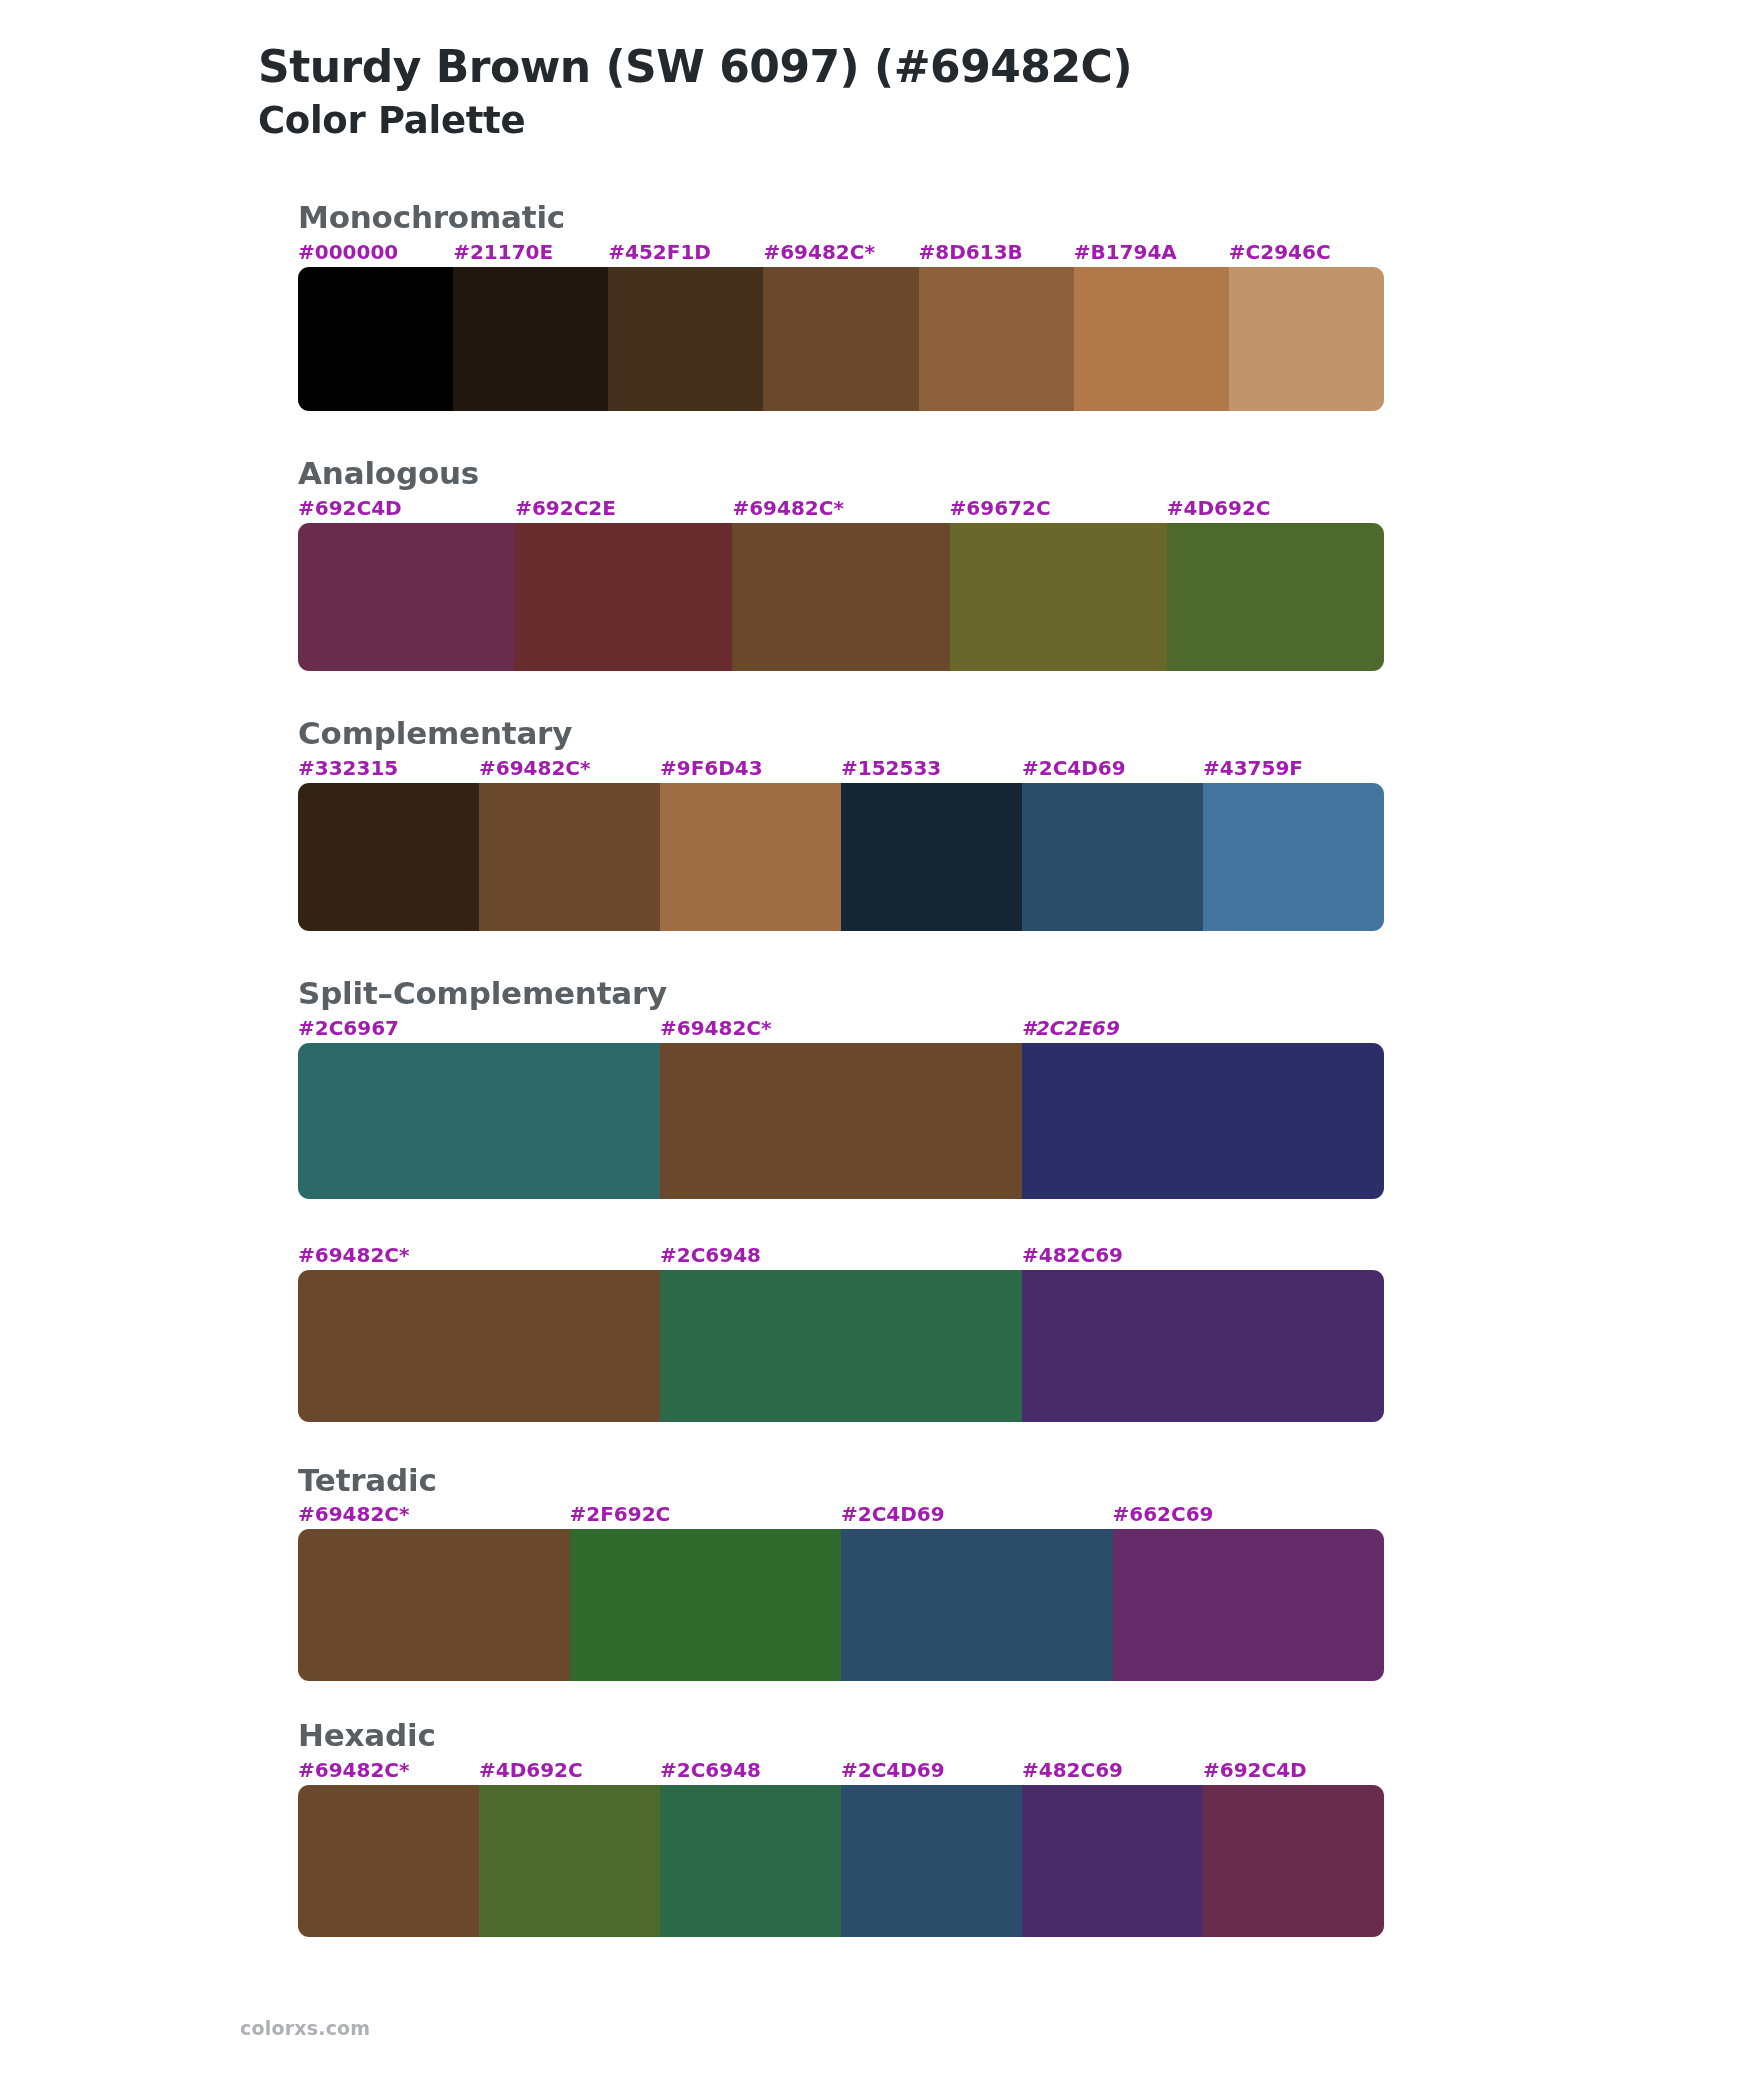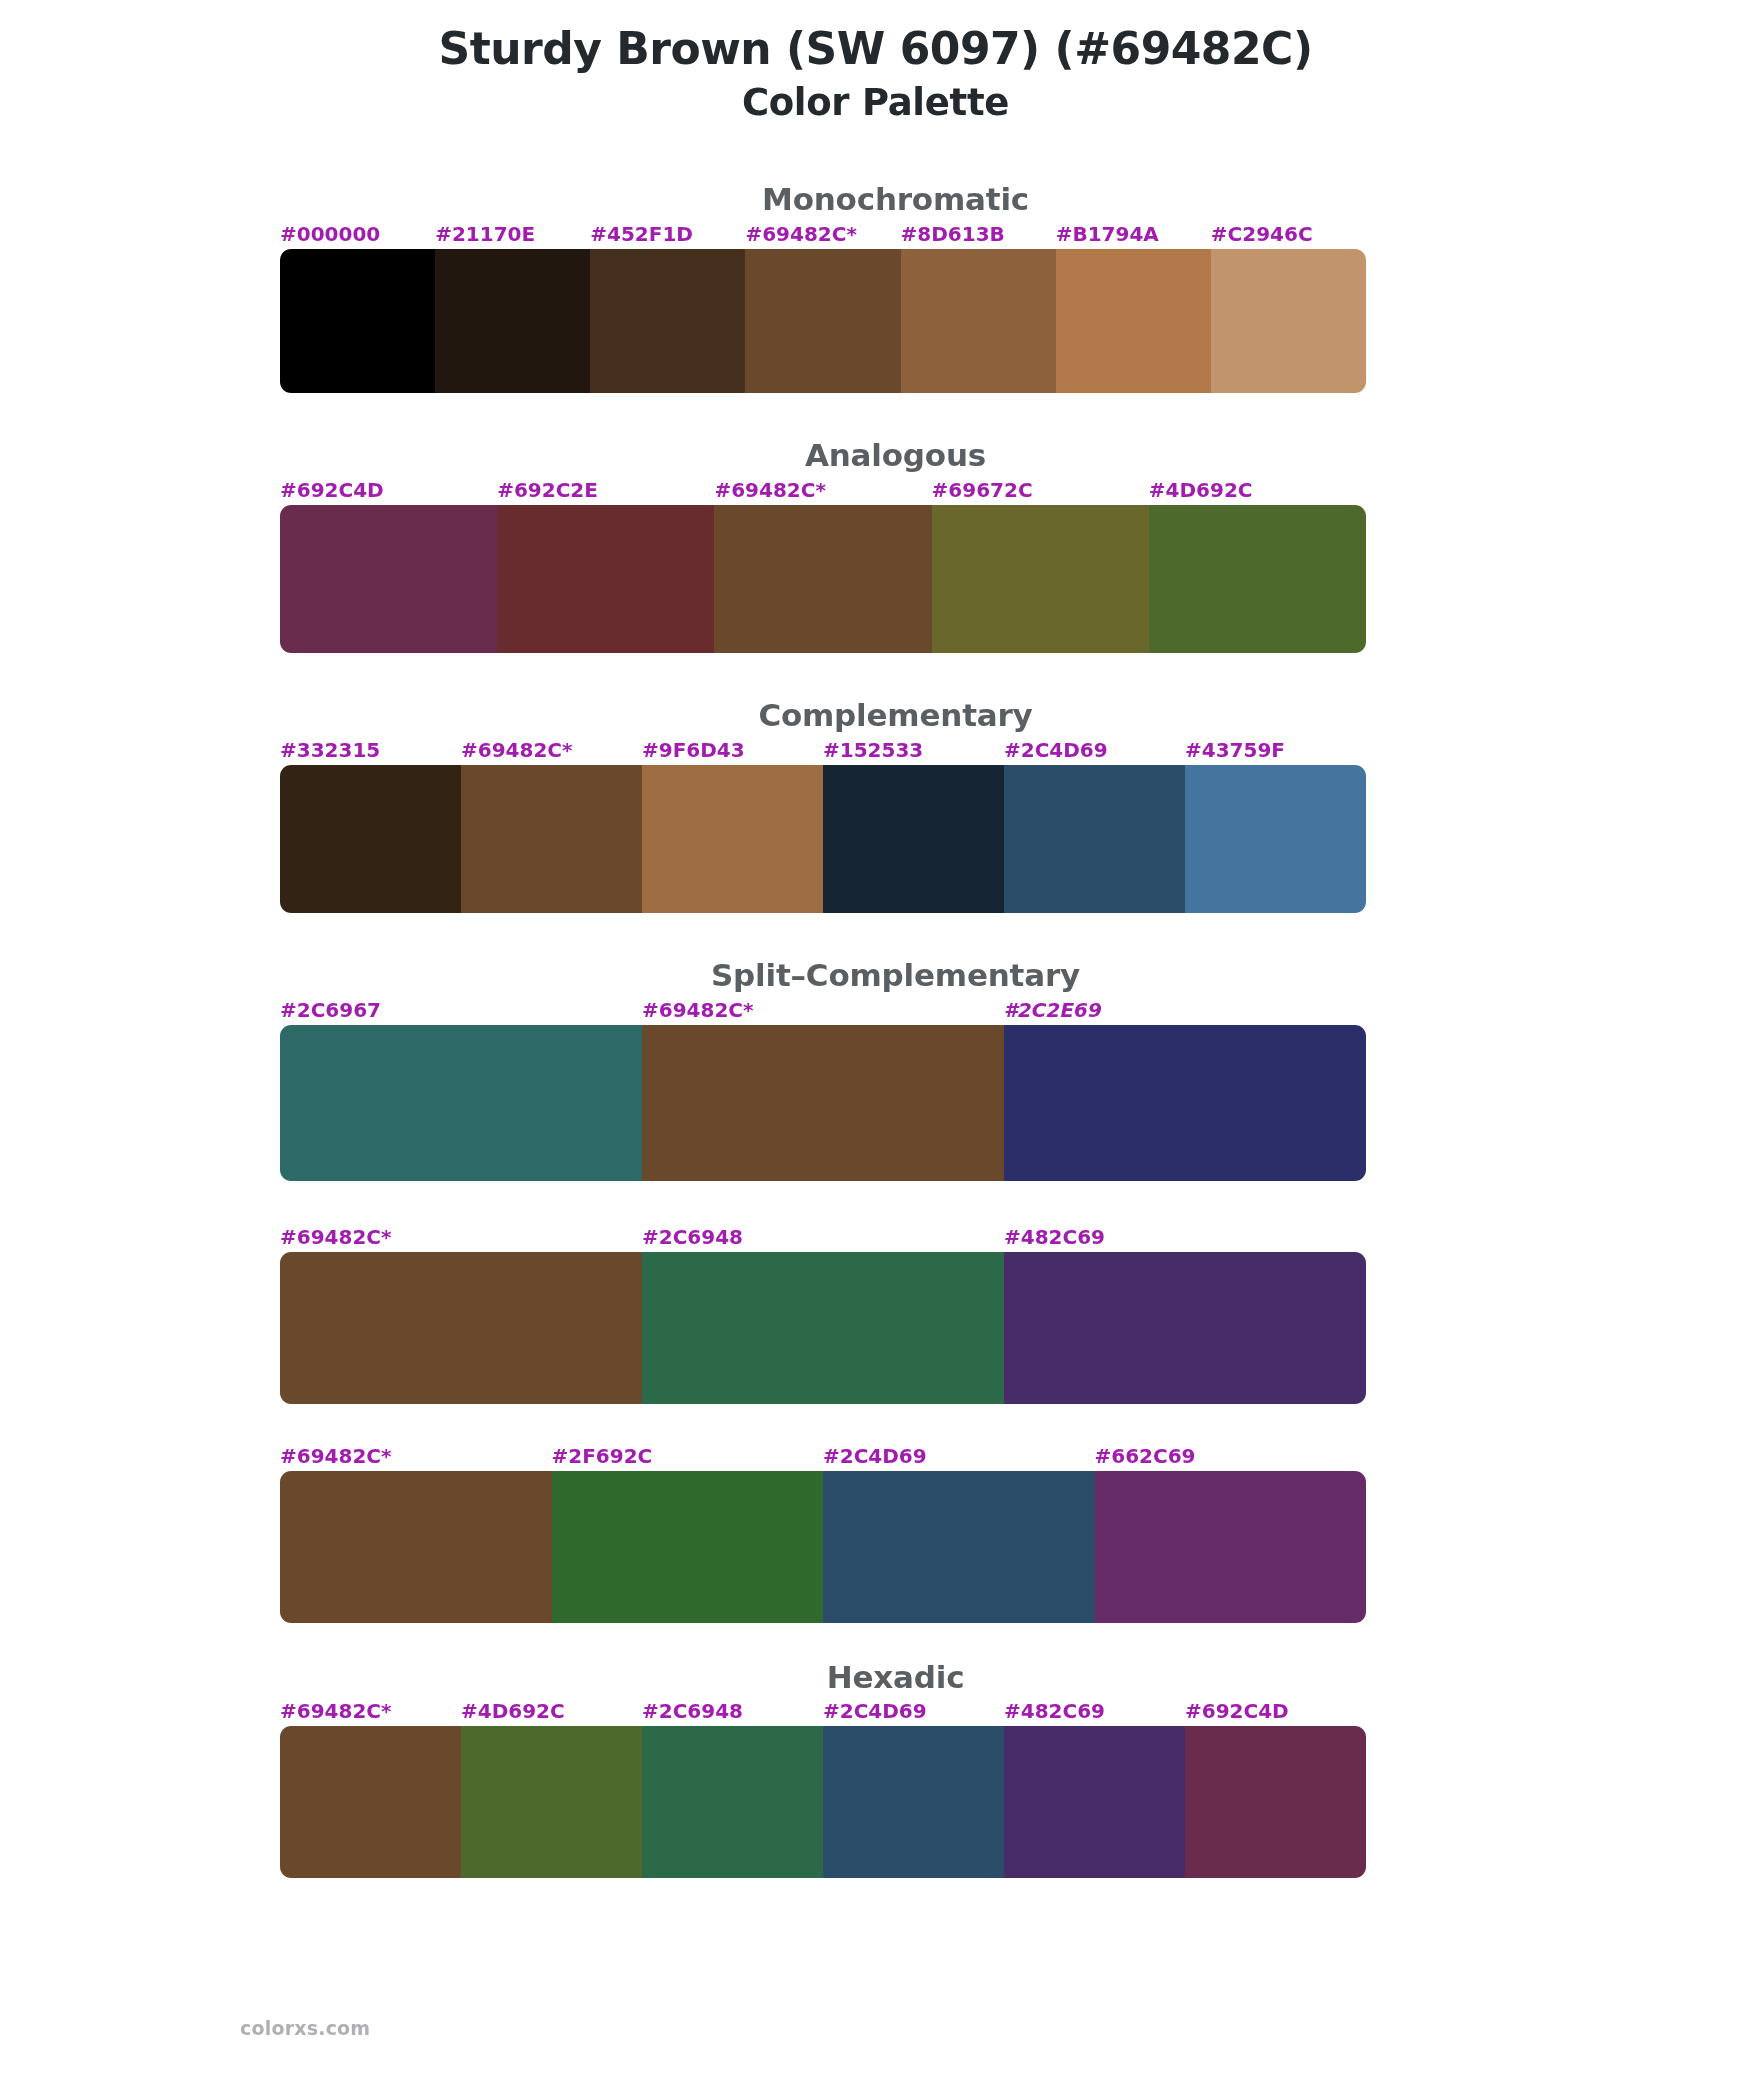--- a/index.html
+++ b/index.html
@@ -12,23 +12,22 @@
   body {
     width: 1757px;
     height: 2077px;
     font-family: "Liberation Sans", sans-serif;
     position: relative;
     overflow: hidden;
   }
   .page {
     width: 1511px;
     height: 2077px;
-    padding: 0;
-    position: relative;
-    text-align: center;
+    padding: 18px;
+    position: relative;
   }
   .header {
     padding: 24px 0 0 240px;
   }
   h1.title {
     font-family: "DejaVu Sans", sans-serif;
     font-size: 44px;
     line-height: 1.15;
     font-weight: bold;
     color: #24292e;
@@ -205,20 +204,21 @@
           <span class="swatch-label" style="left: 66.6667%;">#482C69</span>
         </div>
         <div class="swatch-row row-triadic">
           <div class="swatch" title="#69482C*" style="background: rgb(105, 72, 44); width: 33.3333%;"></div>
           <div class="swatch" title="#2C6948" style="background: rgb(44, 105, 72); width: 33.3333%;"></div>
           <div class="swatch" title="#482C69" style="background: rgb(72, 44, 105); width: 33.3333%;"></div>
         </div>
         <div class="spacer-triadic"></div>
       </div>
       <div class="section">
+        <div class="section-title">Tetradic</div>
         <div class="swatch-labels">
           <span class="swatch-label" style="left: 0%;">#69482C*</span>
           <span class="swatch-label" style="left: 25%;">#2F692C</span>
           <span class="swatch-label" style="left: 50%;">#2C4D69</span>
           <span class="swatch-label" style="left: 75%;">#662C69</span>
         </div>
         <div class="swatch-row row-tetradic">
           <div class="swatch" title="#69482C*" style="background: rgb(105, 72, 44); width: 25%;"></div>
           <div class="swatch" title="#2F692C" style="background: rgb(47, 105, 44); width: 25%;"></div>
           <div class="swatch" title="#2C4D69" style="background: rgb(44, 77, 105); width: 25%;"></div>

